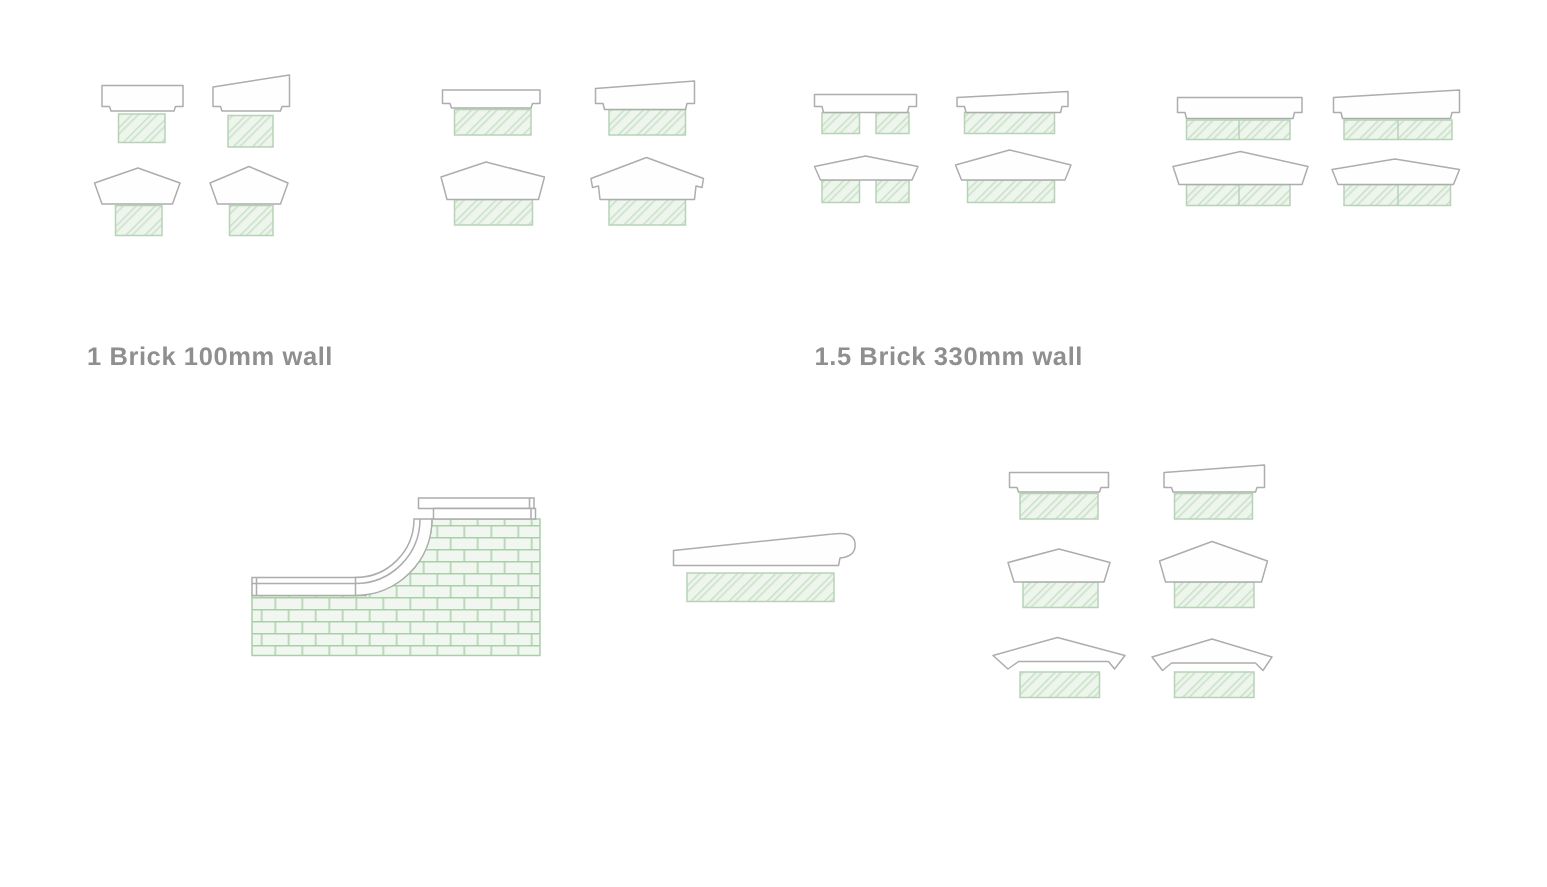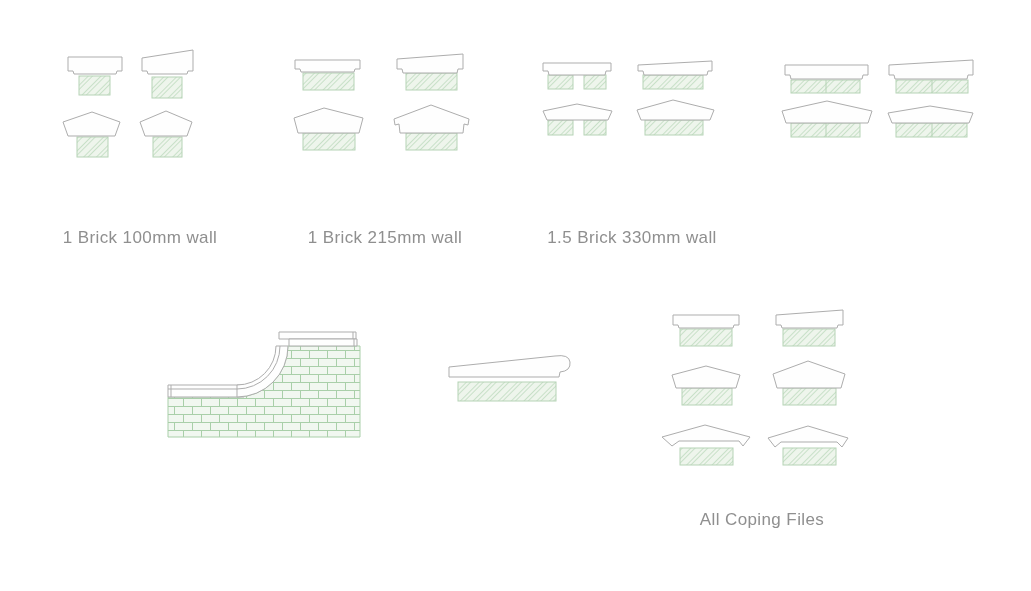--- a/index.html
+++ b/index.html
@@ -7,21 +7,21 @@
     --cap-stroke:#adadad;
     --wall-border:#b6d3b6;
     --hatch:#c8e0c8;
     --wall-fill:#eef5ec;
     --brick-line:#a9cfa9;
     --brick-fill:#f1f7f0;
   }
   html,body{margin:0;padding:0;background:#fff;}
   .canvas{
     position:relative;width:1031px;height:591px;background:#ffffff;
-    font-family:"Liberation Sans", sans-serif;overflow:hidden;
+    font-family:"Liberation Sans", sans-serif;overflow:hidden;font-weight:bold;
   }
   .fig{position:absolute;}
   .fig svg{display:block;}
   .lbl{
     position:absolute;text-align:center;font-size:17px;line-height:20px;
     color:var(--label);letter-spacing:0.4px;white-space:nowrap;
   }
   .cap{fill:#fefefe;stroke:var(--cap-stroke);stroke-width:1;stroke-linejoin:round;}
   .wall{stroke:var(--wall-border);stroke-width:1;}
   .joint{stroke:var(--wall-border);stroke-width:1;}
@@ -228,17 +228,15 @@
         <path class="cap" d="M7,132 L50,120 L95,132 L88,141 L84,136 L24,136 L17,141 Z"></path>
       </g>
       <g>
         <rect class="wall" x="128" y="143" width="53" height="17" fill="url(#h7)"></rect>
         <path class="cap" d="M113,133 L153,121 L193,133 L187,142 L182,137 L126,137 L120,142 Z"></path>
       </g>
     </svg>
   </div>
 
   <div class="lbl" style="left:50px;top:228px;width:180px;">1 Brick 100mm wall</div>
-  <div class="lbl" style="left:295px;top:228px;width:180px;">1 Brick 215mm wall</div>
-  <div class="lbl" style="left:542px;top:228px;width:180px;">1.5 Brick 330mm wall</div>
-  <div class="lbl" style="left:672px;top:510px;width:180px;">All Coping Files</div>
+  <div class="lbl" style="left:542px;top:228px;width:180px;text-align:right;">1.5 Brick 330mm wall</div>
 
 </div>
 
 </body></html>

